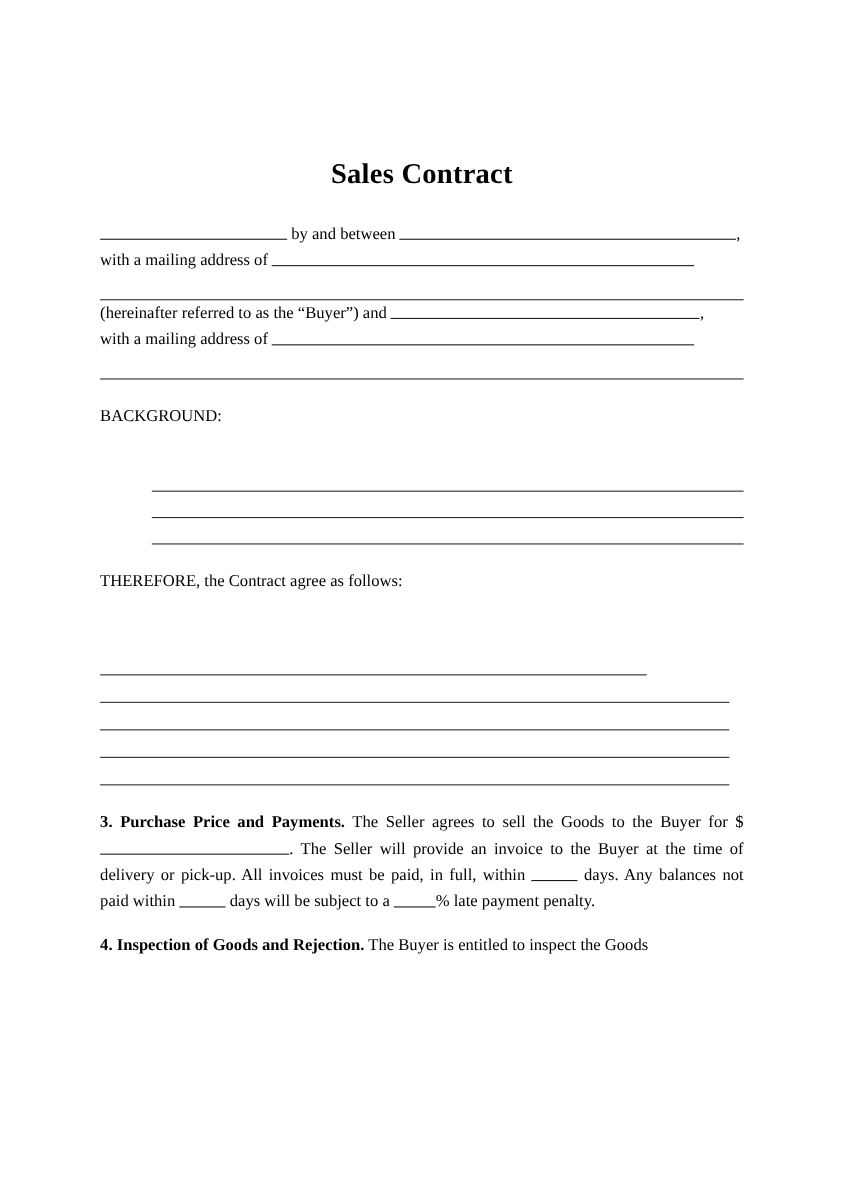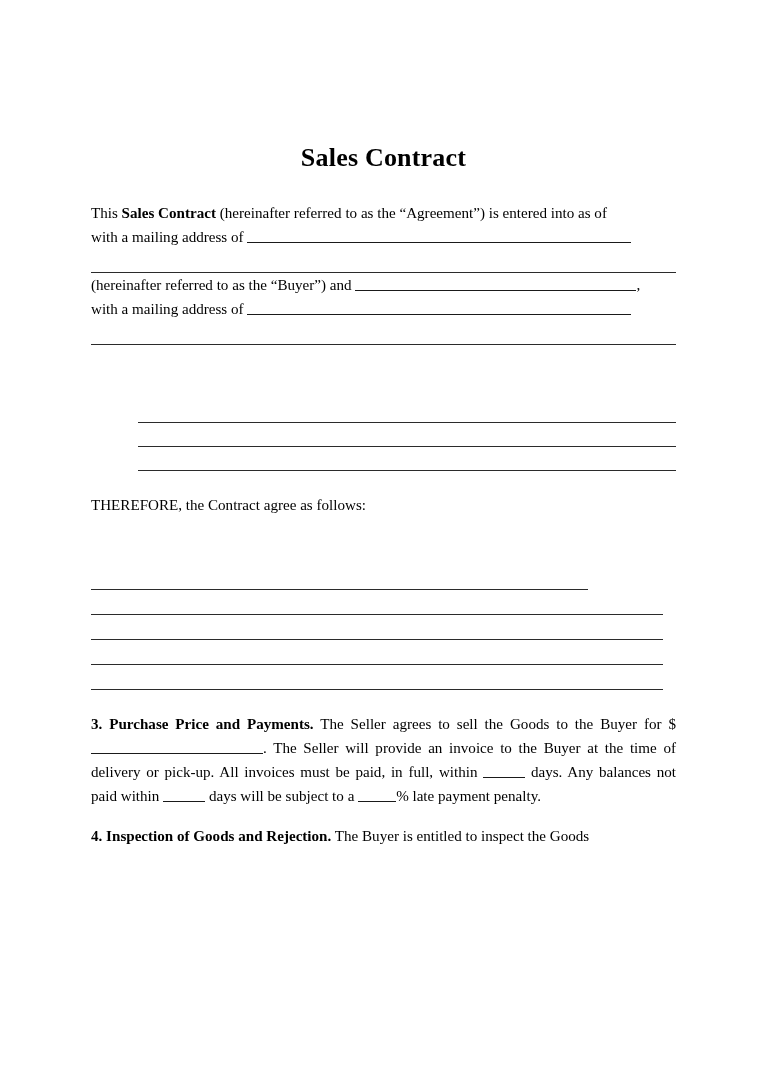--- a/index.html
+++ b/index.html
@@ -104,41 +104,42 @@
 <body>
 
 <div class="page">
   <div class="content">
 
     <h1 class="doc-title">Sales Contract</h1>
 
     <div class="spacer-28"></div>
 
     <div>
-      <p class="para noj"><span>This </span><span class="b">Sales Contract</span><span> (hereinafter referred to as the “Agreement”) is entered into as of</span></p>
 
+      <p class="para noj"><span class="blank blank-w170"></span><span> by and between</span> <span class="blank blank-w305"></span><span>,</span></p>
 
       <p class="para noj"><span>with a mailing address of</span> <span class="blank" style="width:384px"></span></p>
 
       <div class="rule-row">
           <span class="ruleline"></span>
         </div>
 
       <p class="para noj"><span>(hereinafter referred to as the “Buyer”) and</span> <span class="blank blank-w280"></span><span>,</span></p>
 
       <p class="para noj"><span>with a mailing address of</span> <span class="blank" style="width:384px"></span></p>
 
       <div class="rule-row">
           <span class="ruleline"></span>
         </div>
 
     </div>
 
     <div class="spacer-22"></div>
 
+    <p class="para noj">BACKGROUND:</p>
 
     <div class="spacer-22"></div>
 
     <div class="indent-block">
 
       <div class="spacer-10"></div>
 
       <div class="rule-row">
           <span class="ruleline"></span>
         </div>

